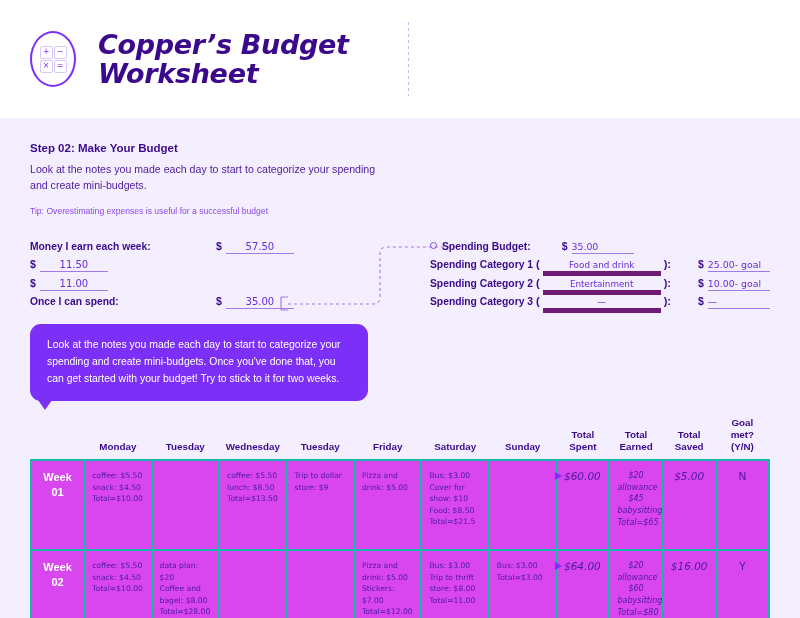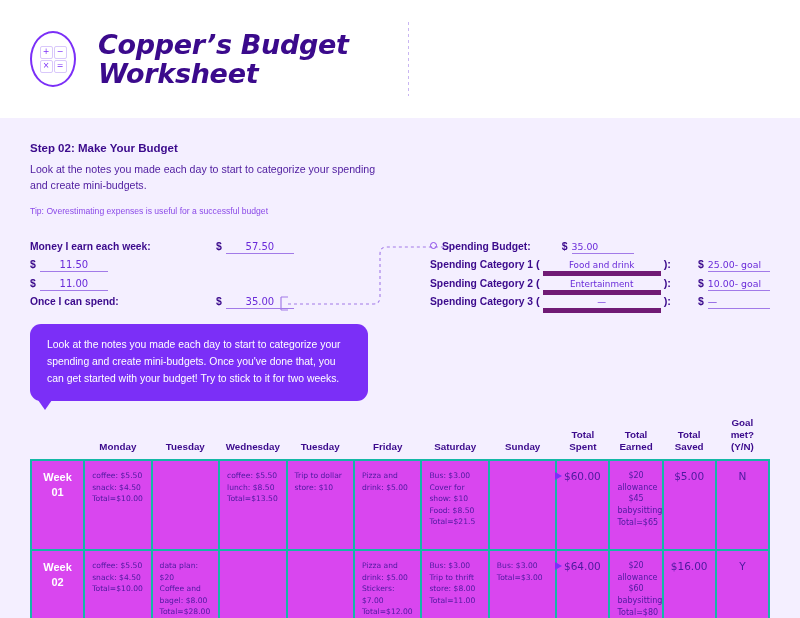--- a/index.html
+++ b/index.html
@@ -246,20 +246,21 @@
     line-height: 1.35;
     padding: 0;
   }
   td.totalcell {
     background: #ffffff;
     text-align: center;
     vertical-align: middle;
     font-size: 10.5px;
     color: #4d1a9e;
     font-family: "DejaVu Sans", sans-serif;
+    font-style: italic;
   }
   td.totalcell.small {
     font-size: 8px;
     line-height: 1.45;
   }
   td.goalcell {
     background: #ffffff;
     text-align: center;
     vertical-align: middle;
     font-size: 10.5px;
@@ -446,21 +447,21 @@
           <td>
               <div class="cellnote"></div>
             </td>
           <td>
               <div class="cellnote">coffee: $5.50
 lunch: $8.50
 Total=$13.50</div>
             </td>
           <td>
               <div class="cellnote">Trip to dollar
-store: $10</div>
+store: $9</div>
             </td>
           <td>
               <div class="cellnote">Pizza and
 drink: $5.00</div>
             </td>
           <td>
               <div class="cellnote">Bus: $3.00
 Cover for
 show: $10
 Food: $8.50

